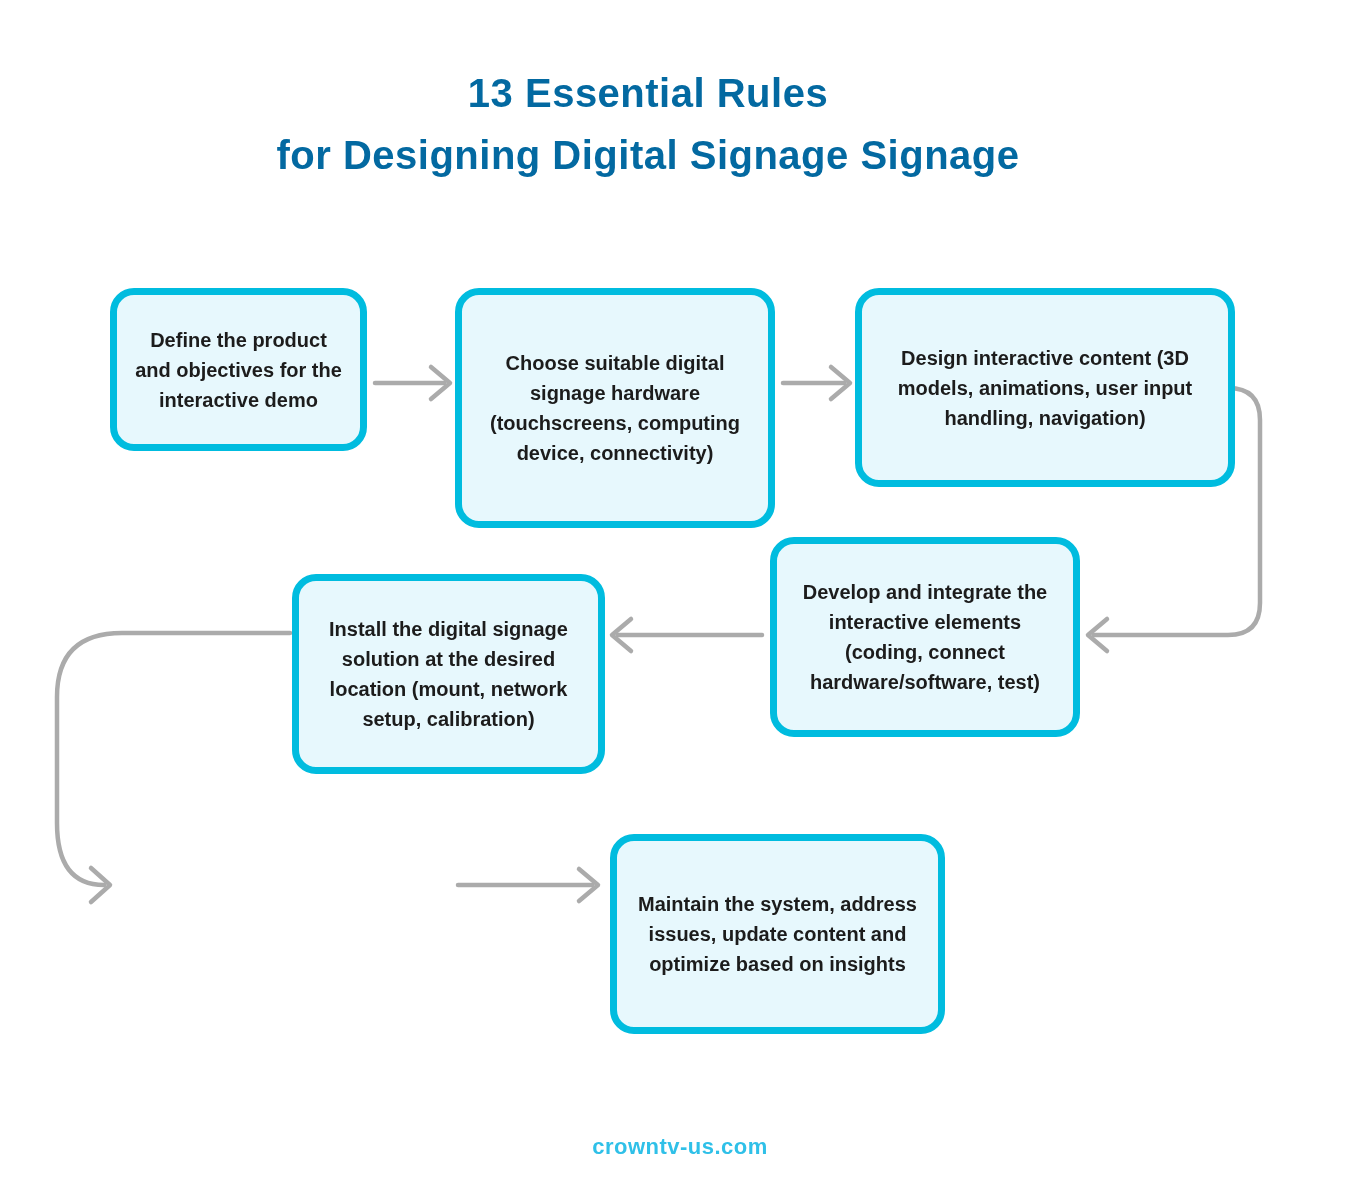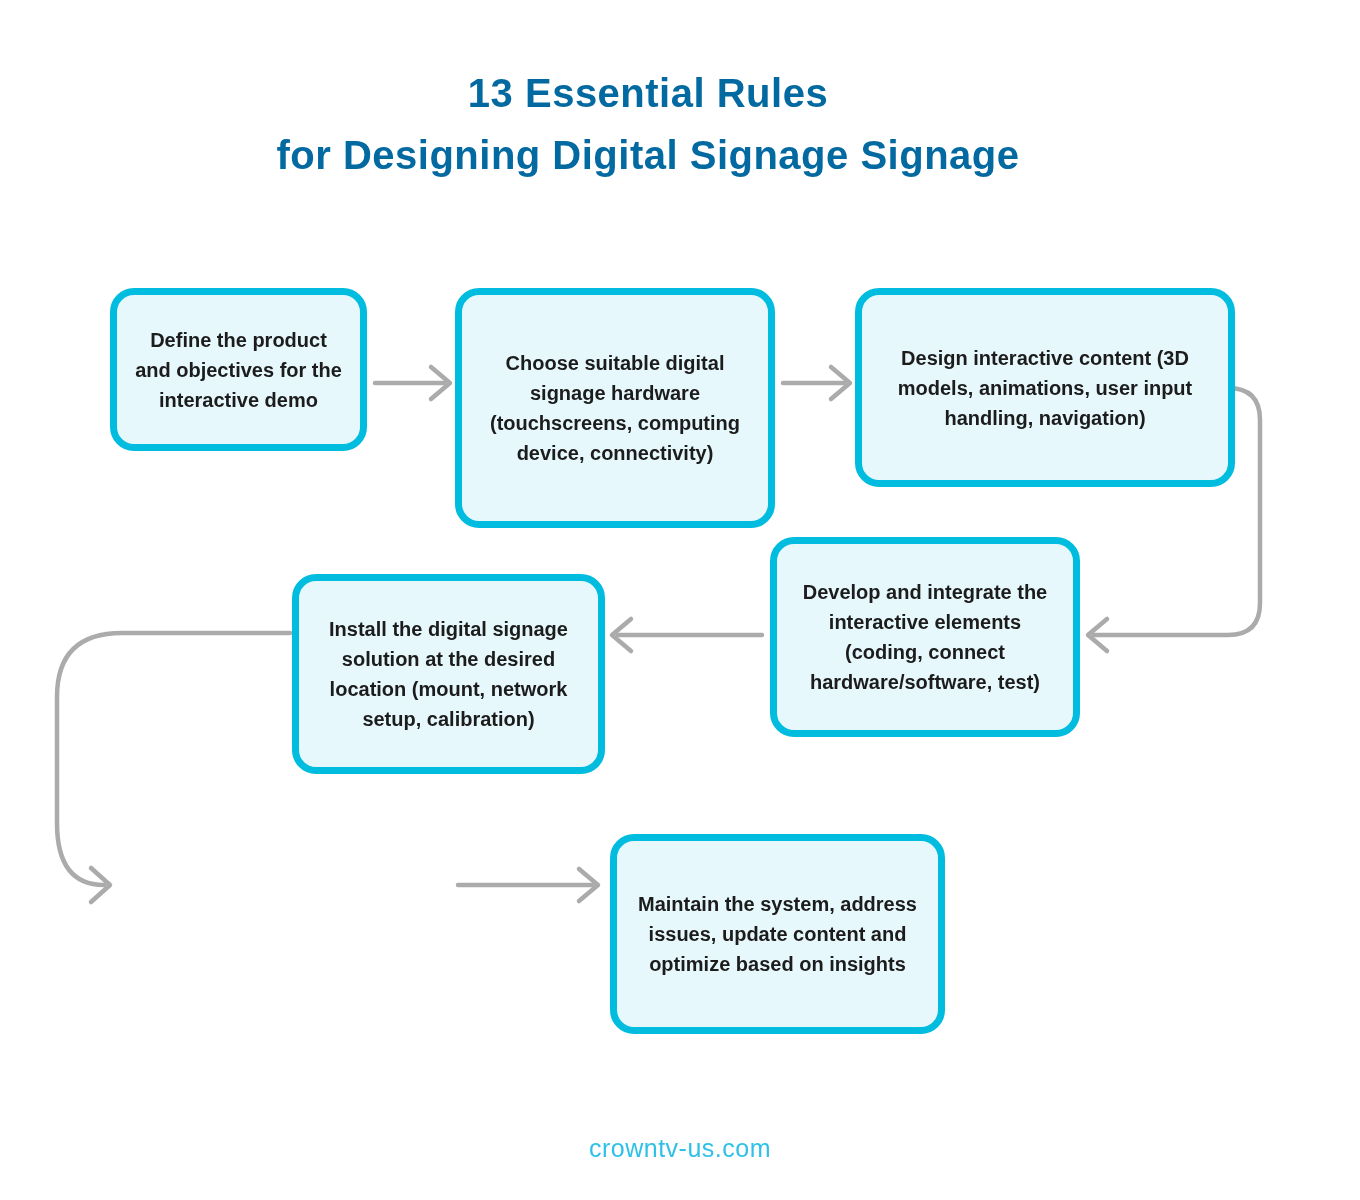--- a/index.html
+++ b/index.html
@@ -35,21 +35,21 @@
   .b2{left:455px;top:288px;width:320px;height:240px;}
   .b3{left:855px;top:288px;width:380px;height:199px;}
   .b4{left:770px;top:537px;width:310px;height:200px;align-items:center;}
   .b5{left:292px;top:537px;width:313px;height:200px;margin-top:37px;}
   .b6{left:117px;top:790px;width:331px;height:200px;}
   .b7{left:610px;top:790px;width:335px;height:200px;margin-top:44px;}
   .footer{
     position:absolute;left:0;top:1134px;width:1360px;
     text-align:center;
     color:#2fc0e8;
-    font-size:25px;font-weight:400;letter-spacing:0.5px;
+    font-size:22px;font-weight:700;letter-spacing:0.5px;
   }
 </style>
 </head>
 <body>
 
 <div class="canvas">
 
   <h1 class="title">
     <span>13 Essential Rules</span>
     <span>for Designing Digital Signage Signage</span>

